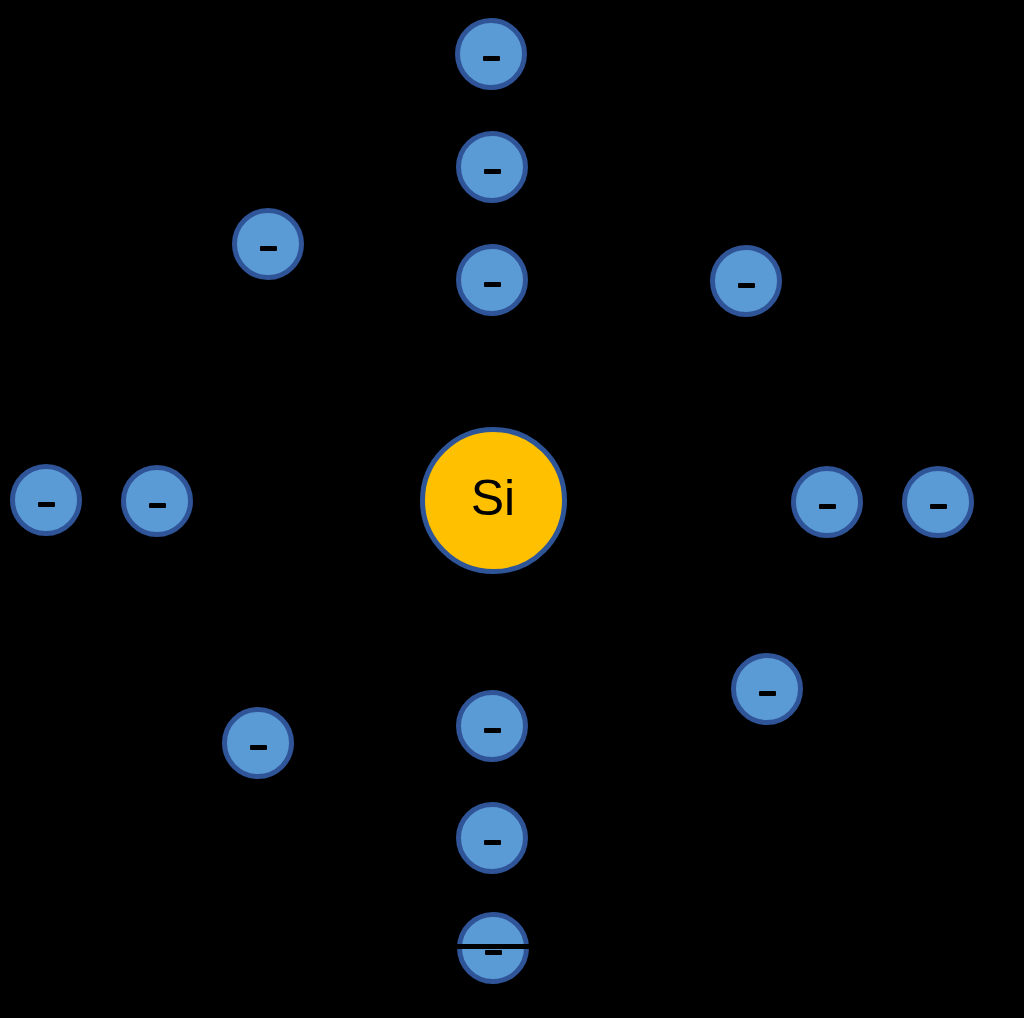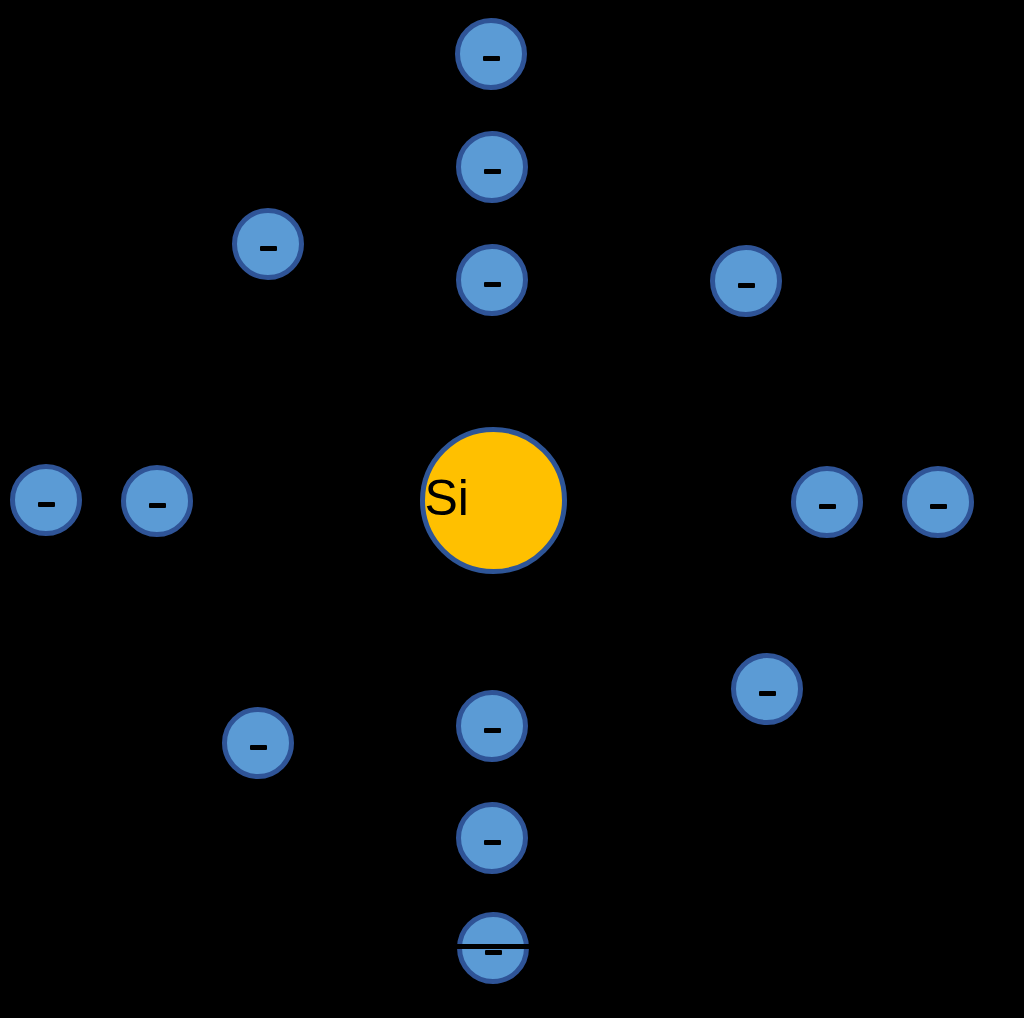--- a/index.html
+++ b/index.html
@@ -14,20 +14,21 @@
     overflow: hidden;
     font-family: "Liberation Sans", sans-serif;
   }
   .atom {
     position: absolute;
     box-sizing: border-box;
     border: 5px solid #2E5597;
     border-radius: 50%;
     display: flex;
     align-items: center;
+    justify-content: center;
     z-index: 1;
   }
   .atom-label {
     font-size: 50px;
     line-height: 1;
     transform: translateY(-2px);
     letter-spacing: 0px;
   }
   .electron {
     position: absolute;

